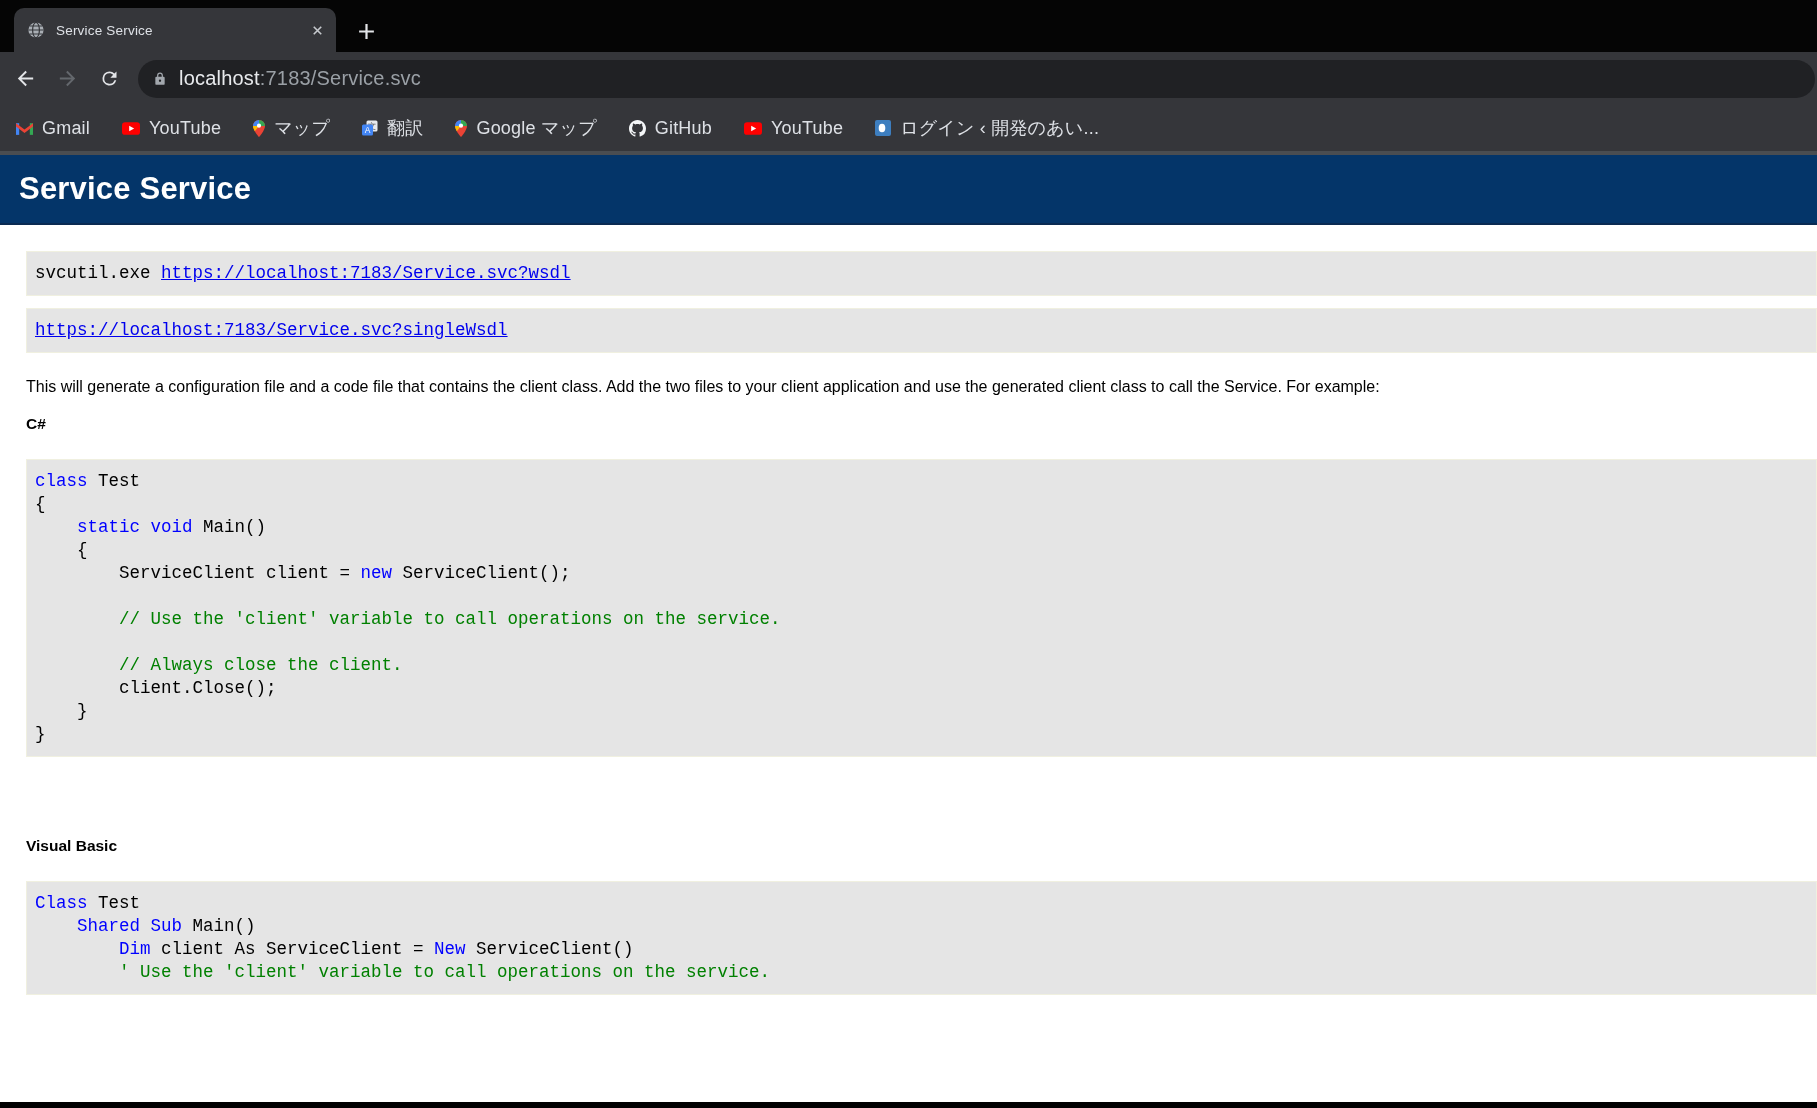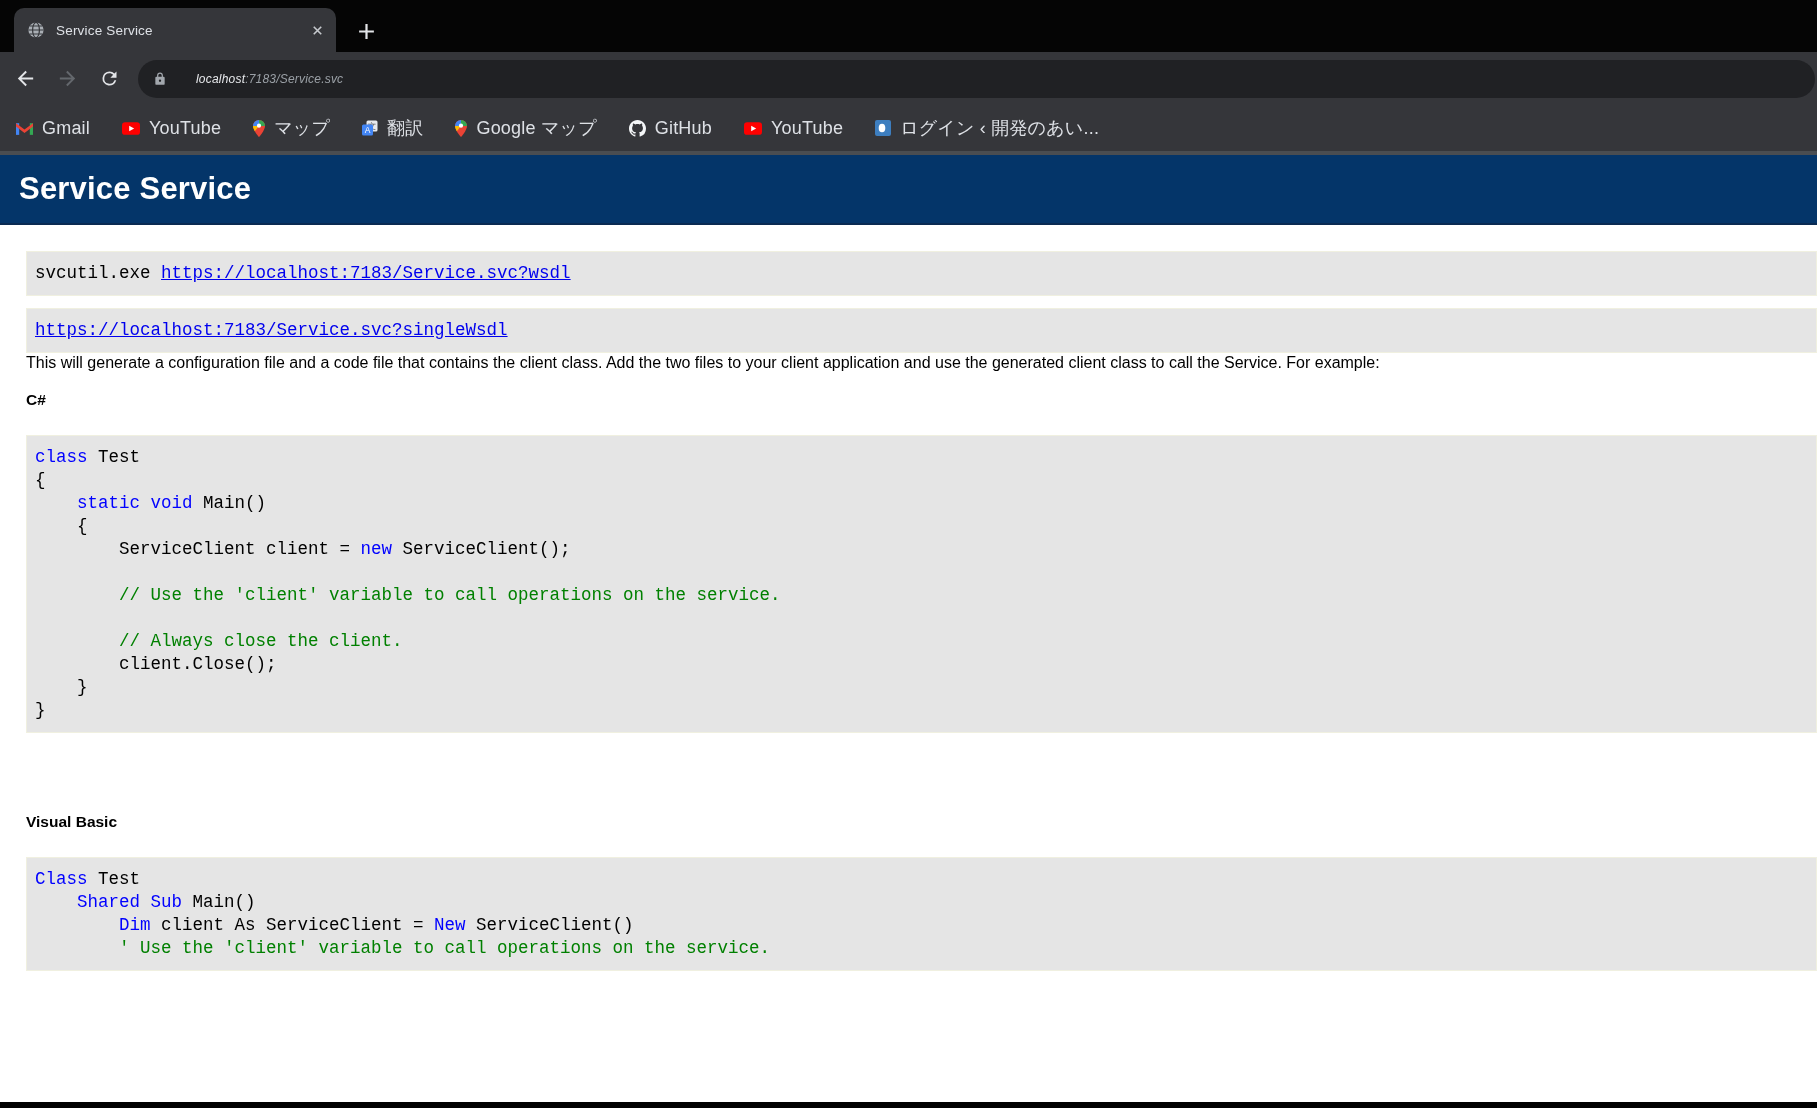--- a/index.html
+++ b/index.html
@@ -17,41 +17,41 @@
                justify-content:center; border-radius:50%; cursor:pointer; }
   .newtab { margin:0 0 7px 16px; width:28px; height:28px; display:flex; align-items:center;
             justify-content:center; border-radius:50%; cursor:pointer; }
 
   .toolbar { height:53px; background:#35363A; display:flex; align-items:center; }
   .nav-btn { width:34px; height:34px; display:flex; align-items:center; justify-content:center;
              border-radius:50%; margin-left:8px; cursor:pointer; }
   .omnibox { flex:1; height:38px; margin:0 2px 0 12px; background:#202124; border-radius:19px;
              display:flex; align-items:center; }
   .omnibox .lock { margin-left:15px; display:flex; }
-  .url { margin-left:29px; font-size:12px; letter-spacing:.2px; white-space:nowrap;font-style:italic; }
+  .url { margin-left:12px; font-size:20px; letter-spacing:.2px; white-space:nowrap; }
   .url .host { color:#E8EAED; }
   .url .rest { color:#9AA0A6; }
 
   .bookmarks { height:46px; background:#35363A; display:flex; align-items:center;
                padding-left:16px; gap:32px; }
   .bookmark { display:flex; align-items:center; gap:9px; cursor:pointer; white-space:nowrap; }
   .bookmark .blabel { font-size:18px; color:#DEE1E6; letter-spacing:.2px; }
   .chrome-sep { height:4px; background:#4A4D51; }
 
   
   .page { background:#fff; height:947px; overflow:hidden; }
   .page-header { height:70px; background:#043569; color:#fff; display:flex; align-items:center;
                  padding-left:19px; font-size:31px; font-weight:bold; letter-spacing:.2px;
                  border-bottom:2px solid #0A2A52; }
   .content { padding-left:26px; color:#000; font-size:16px; }
   .content p { line-height:20px; white-space:nowrap; }
   .p-created { margin-top:25px; }
   .p-test    { margin-top:18px; }
   .p-single  { margin-top:22px; }
-  .p-generate{ }
+  .p-generate{ margin-top:24px; }
   .lang-label{ margin-top:18px; font-weight:bold; font-size:15.5px; }
   .lang-label.vb { margin-top:80px; }
 
   .codebox { margin-top:26px; background:#e5e5e5; border:1px solid #F0F0E0;
              padding:10px 8px; font-family:Liberation Mono, monospace;
              font-size:17.5px; line-height:23px; white-space:pre; }
   .codebox.single { margin-top:12px; }
   .codebox a { color:#0000EE; text-decoration:underline; }
   .code-line { min-height:23px; }
   .tok-pl { color:#000000; }

